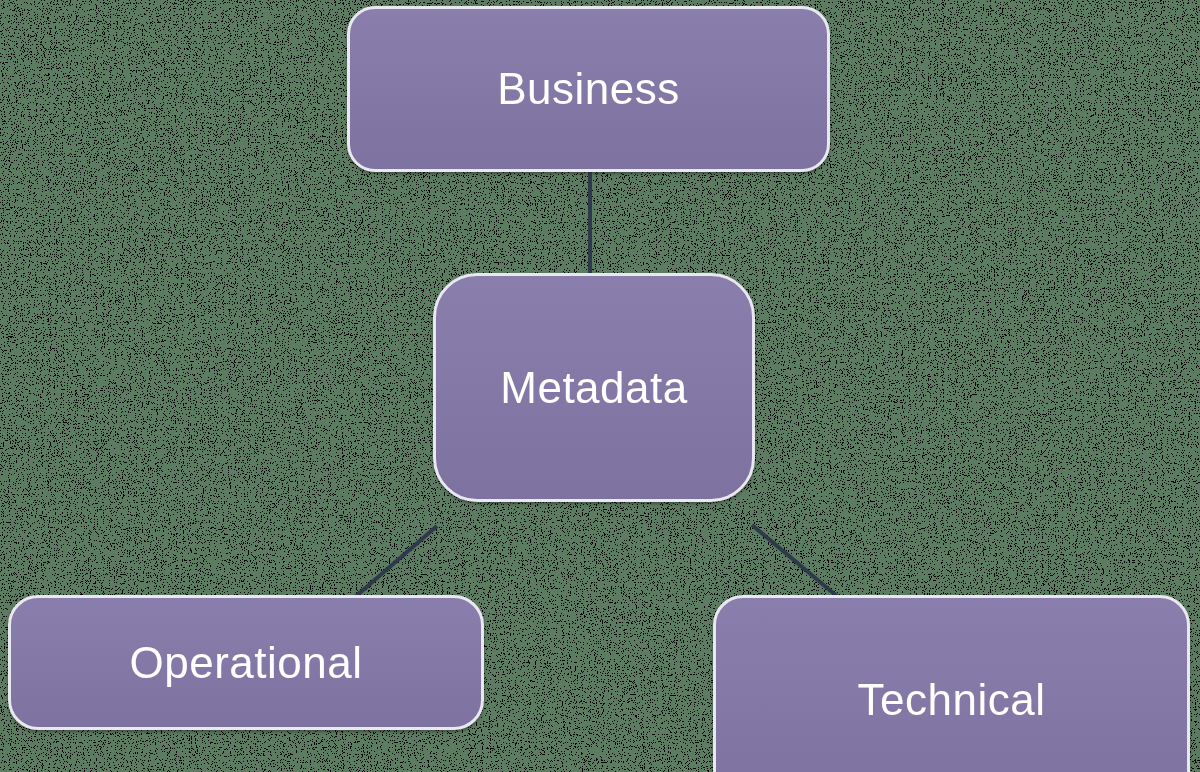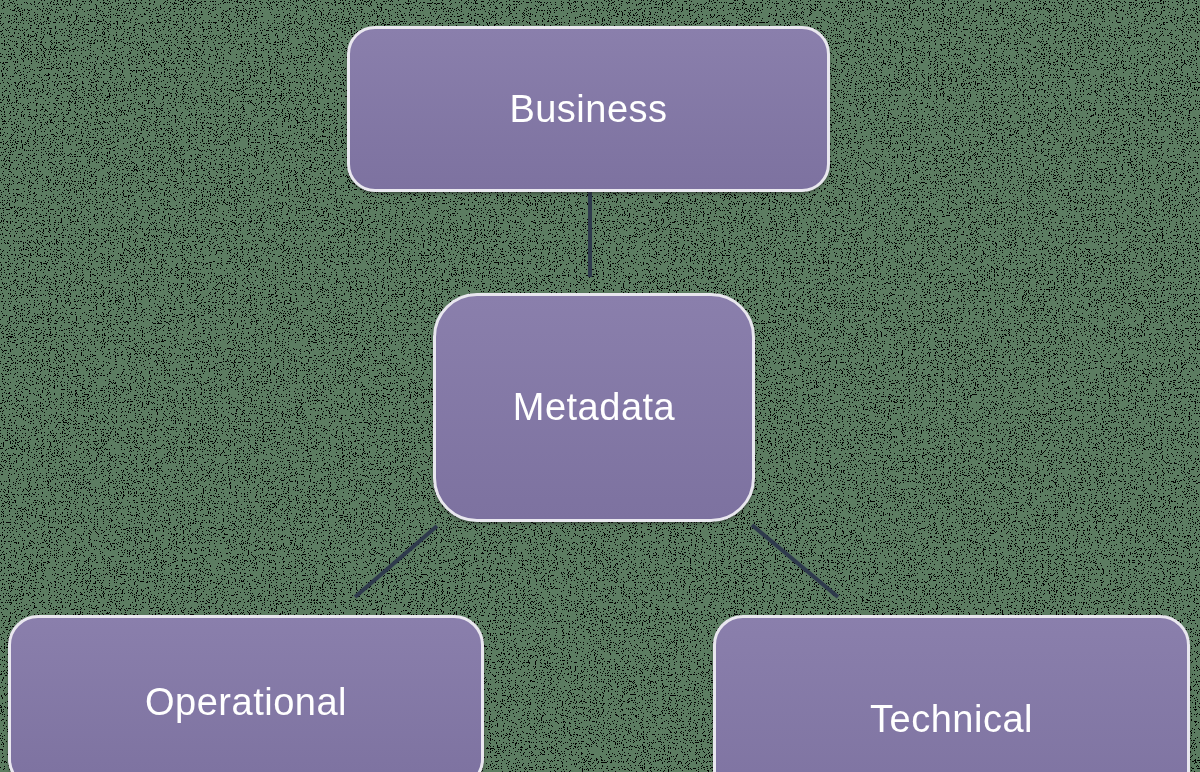--- a/index.html
+++ b/index.html
@@ -25,29 +25,28 @@
     z-index: 2;
     box-sizing: border-box;
     border: 3px solid var(--node-border, #E9E7EF);
     background: linear-gradient(180deg,
       var(--node-fill-top, #8A7FAC) 0%,
       var(--node-fill-bottom, #7D72A0) 100%);
     color: var(--node-text, #FFFFFF);
     display: flex;
     align-items: center;
     justify-content: center;
-    font-size: 38px;
+    font-size: 44px;
     font-weight: 400;
     letter-spacing: 0.5px;
     box-shadow: 0 2px 3px rgba(30,30,30,0.45);
-    margin-top: 20px;
   }
   #node-business    { left: 347px; top:   6px; width: 483px; height: 166px; border-radius: 28px; }
   #node-metadata    { left: 433px; top: 273px; width: 322px; height: 229px; border-radius: 44px; }
-  #node-operational { left:   8px; top: 595px; width: 476px; height: 174px; border-radius: 30px; }
+  #node-operational { left:   8px; top: 595px; width: 476px; height: 135px; border-radius: 30px; }
   #node-technical   { left: 713px; top: 595px; width: 477px; height: 209px; border-radius: 30px; }
   .node-label { pointer-events: none; }
 </style>
 </head>
 <body>
 
 <div id="stage">
 
   <svg id="noise-layer" xmlns="http://www.w3.org/2000/svg" width="1200" height="772">
     <filter id="speckle" x="0" y="0" width="100%" height="100%">

